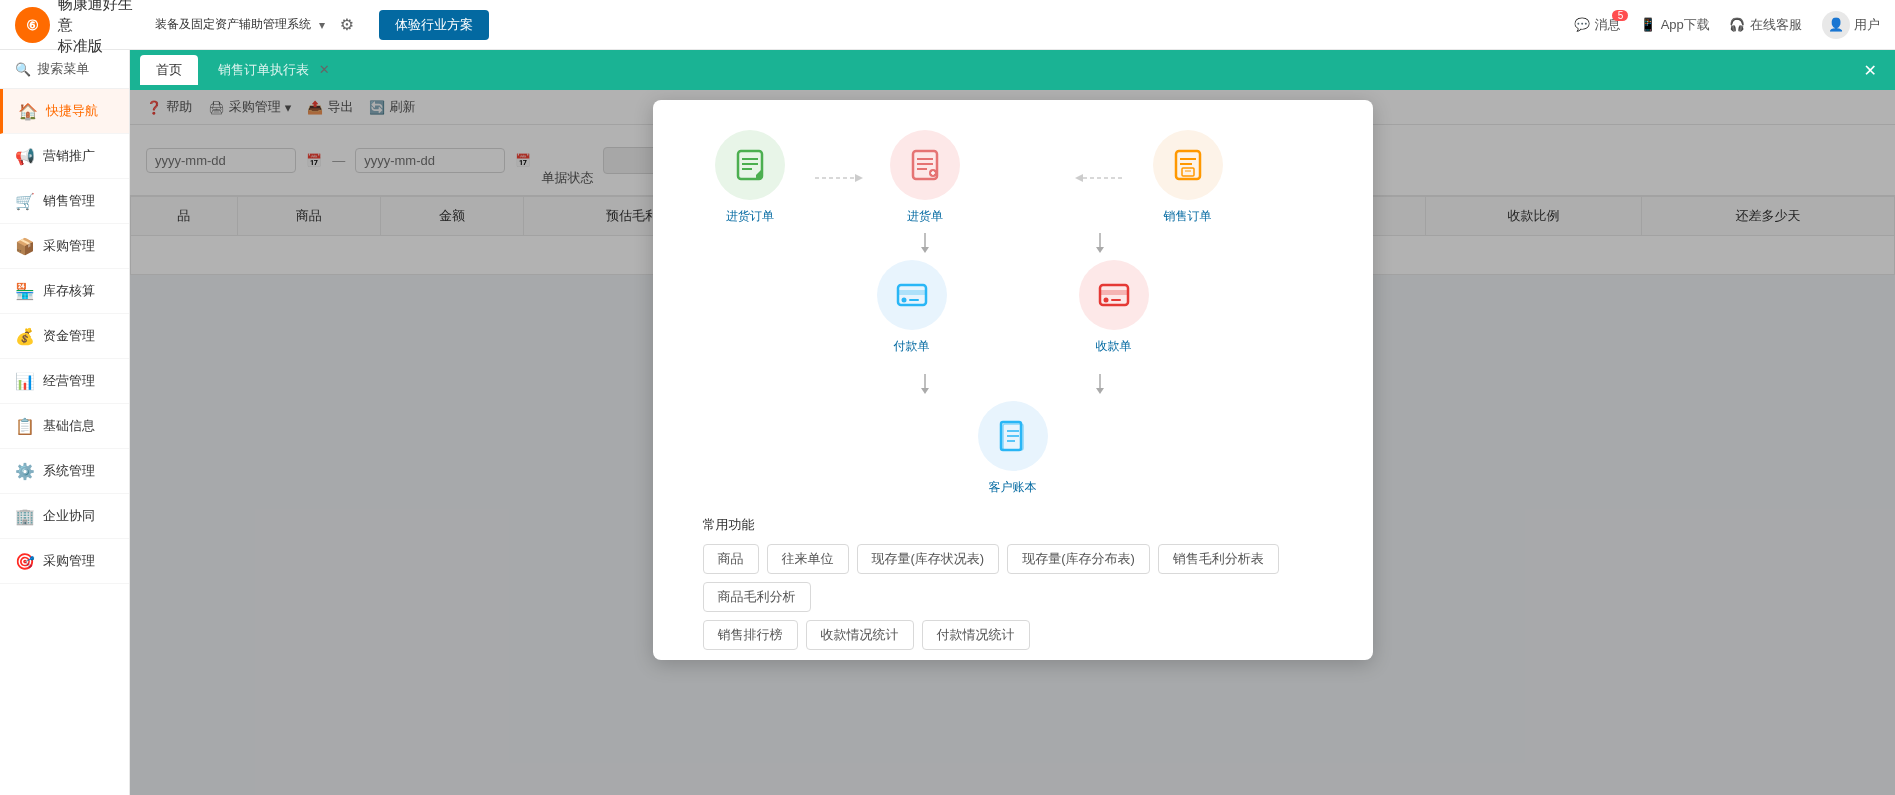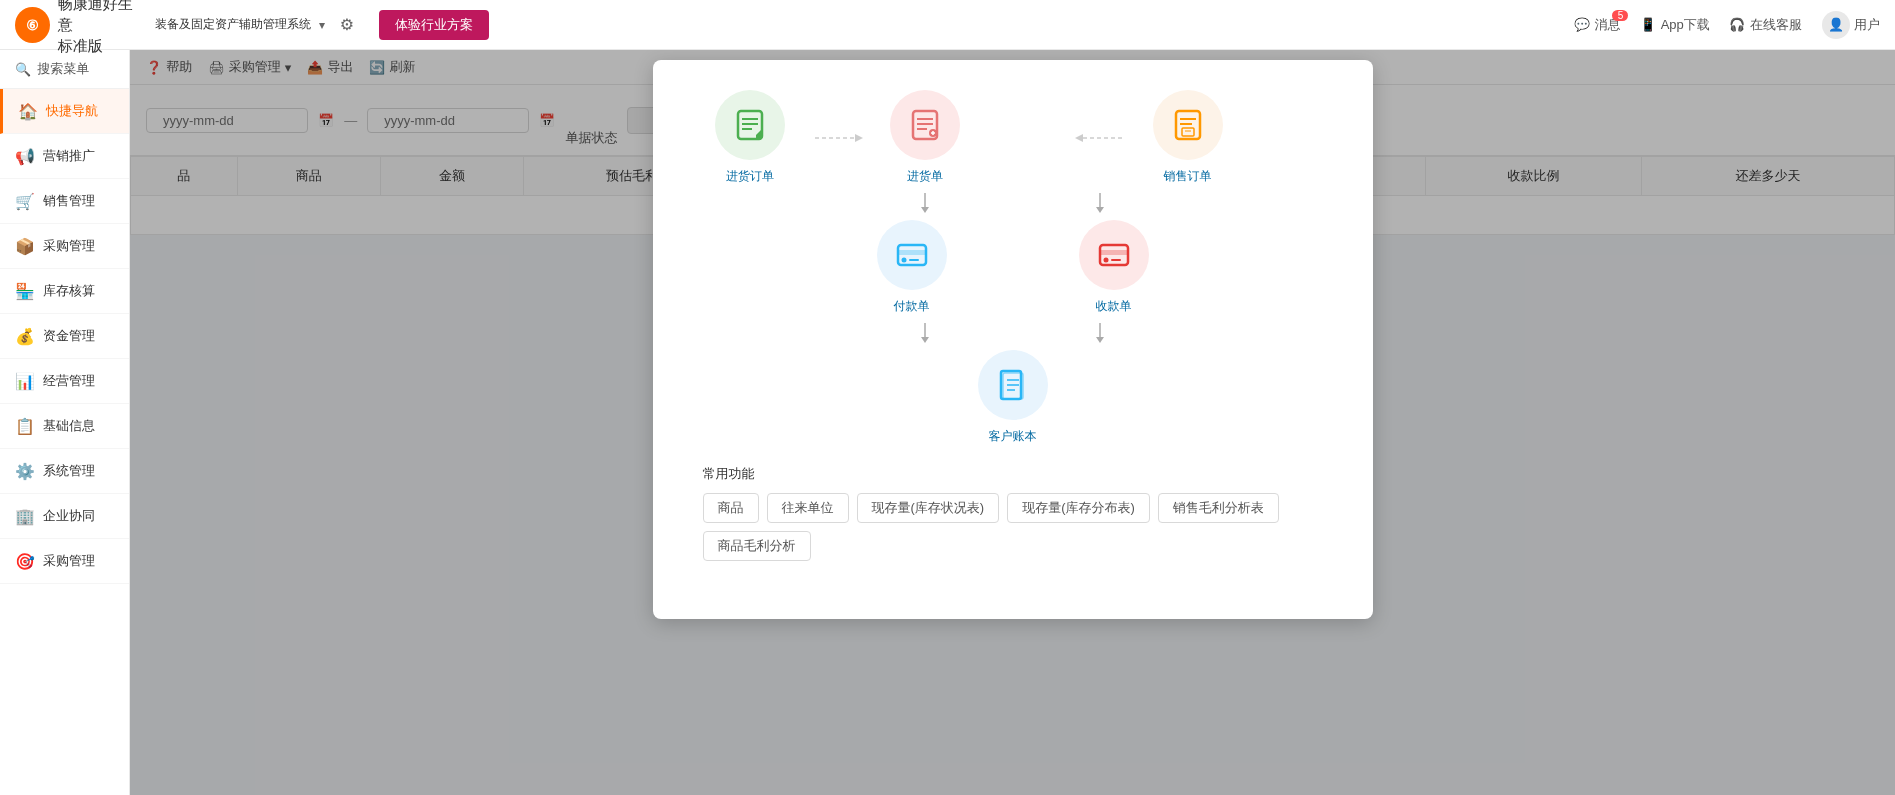--- a/index.html
+++ b/index.html
@@ -54,21 +54,21 @@
       width: 28px;
       height: 28px;
       cursor: pointer;
       display: flex;
       align-items: center;
       justify-content: center;
       color: #666;
       font-size: 16px;
     }
     .trial-btn {
-      background: #be185d;
+      background: #0369a1;
       color: white;
       border: none;
       padding: 6px 16px;
       border-radius: 4px;
       cursor: pointer;
       font-size: 13px;
       margin-left: 10px;
     }
     .top-right {
       display: flex;
@@ -228,23 +228,23 @@
       background: #fff;
       padding: 8px 16px;
       display: flex;
       align-items: center;
       gap: 10px;
       border-bottom: 1px solid #e8e8e8;
     }
     .filter-input {
       border: 1px solid #d9d9d9;
       border-radius: 4px;
-      padding: 4px 16px;
-      font-size: 13px;
-      width: 162px;
+      padding: 4px 8px;
+      font-size: 13px;
+      width: 150px;
     }
     .filter-select {
       border: 1px solid #d9d9d9;
       border-radius: 4px;
       padding: 4px 8px;
       font-size: 13px;
       width: 120px;
     }
     .query-btn {
       background: #ff6b00;
@@ -460,20 +460,30 @@
     <span>企业协同</span>
   </div>
   <div class="sidebar-item">
     <span class="sidebar-item-icon">🎯</span>
     <span>采购管理</span>
   </div>
 </div>
 
 <div class="main-content">
 
+  <div class="tab-bar">
+    <div class="tab active">
+      <span>首页</span>
+    </div>
+    <div class="tab">
+      <span>销售订单执行表</span>
+      <span class="tab-close">✕</span>
+    </div>
+    <div class="tab-bar-right">✕</div>
+  </div>
 
   <div class="content-area">
 
     <div class="toolbar">
       <div class="toolbar-btn">
         <span>❓</span>
         <span>帮助</span>
       </div>
       <div class="toolbar-btn">
         <span>🖨</span>
@@ -602,21 +612,21 @@
             <div style="text-align:center;">
               <svg width="16" height="20">
                   <line x1="8" y1="0" x2="8" y2="14" stroke="#aaa" stroke-width="1.5"></line>
                   <polygon points="4,14 8,20 12,14" fill="#aaa"></polygon>
                 </svg>
             </div>
             <div></div>
               <div></div>
           </div>
 
-          <div style="display:grid; grid-template-columns: 1fr 60px 1fr 60px 1fr 60px 1fr; align-items:center; margin-bottom:8px;gap:36px;">
+          <div style="display:grid; grid-template-columns: 1fr 60px 1fr 60px 1fr 60px 1fr; align-items:center; margin-bottom:19px;gap:36px;">
             <div></div>
               <div></div>
             <div class="flow-item">
               <div class="flow-circle" style="background:#e8f4fd;">
                 <svg width="36" height="36" viewBox="0 0 36 36">
                     <rect x="4" y="8" width="28" height="20" rx="3" fill="none" stroke="#29b6f6" stroke-width="2.5"></rect>
                     <rect x="4" y="13" width="28" height="5" fill="#29b6f6" opacity="0.3"></rect>
                     <circle cx="10" cy="23" r="2.5" fill="#29b6f6"></circle>
                     <rect x="15" y="22" width="10" height="2" rx="1" fill="#29b6f6"></rect>
                   </svg>
@@ -682,19 +692,24 @@
           <div class="common-functions">
             <div class="common-title">常用功能</div>
             <div class="func-buttons">
               <button class="func-btn">商品</button>
               <button class="func-btn">往来单位</button>
               <button class="func-btn">现存量(库存状况表)</button>
               <button class="func-btn">现存量(库存分布表)</button>
               <button class="func-btn">销售毛利分析表</button>
               <button class="func-btn">商品毛利分析</button>
             </div>
+            <div class="func-buttons">
+              <button class="func-btn">销售排行榜</button>
+              <button class="func-btn">收款情况统计</button>
+              <button class="func-btn">付款情况统计</button>
+            </div>
           </div>
         </div>
 
       </div>
     </div>
   </div>
 </div>
 
 </body></html>

